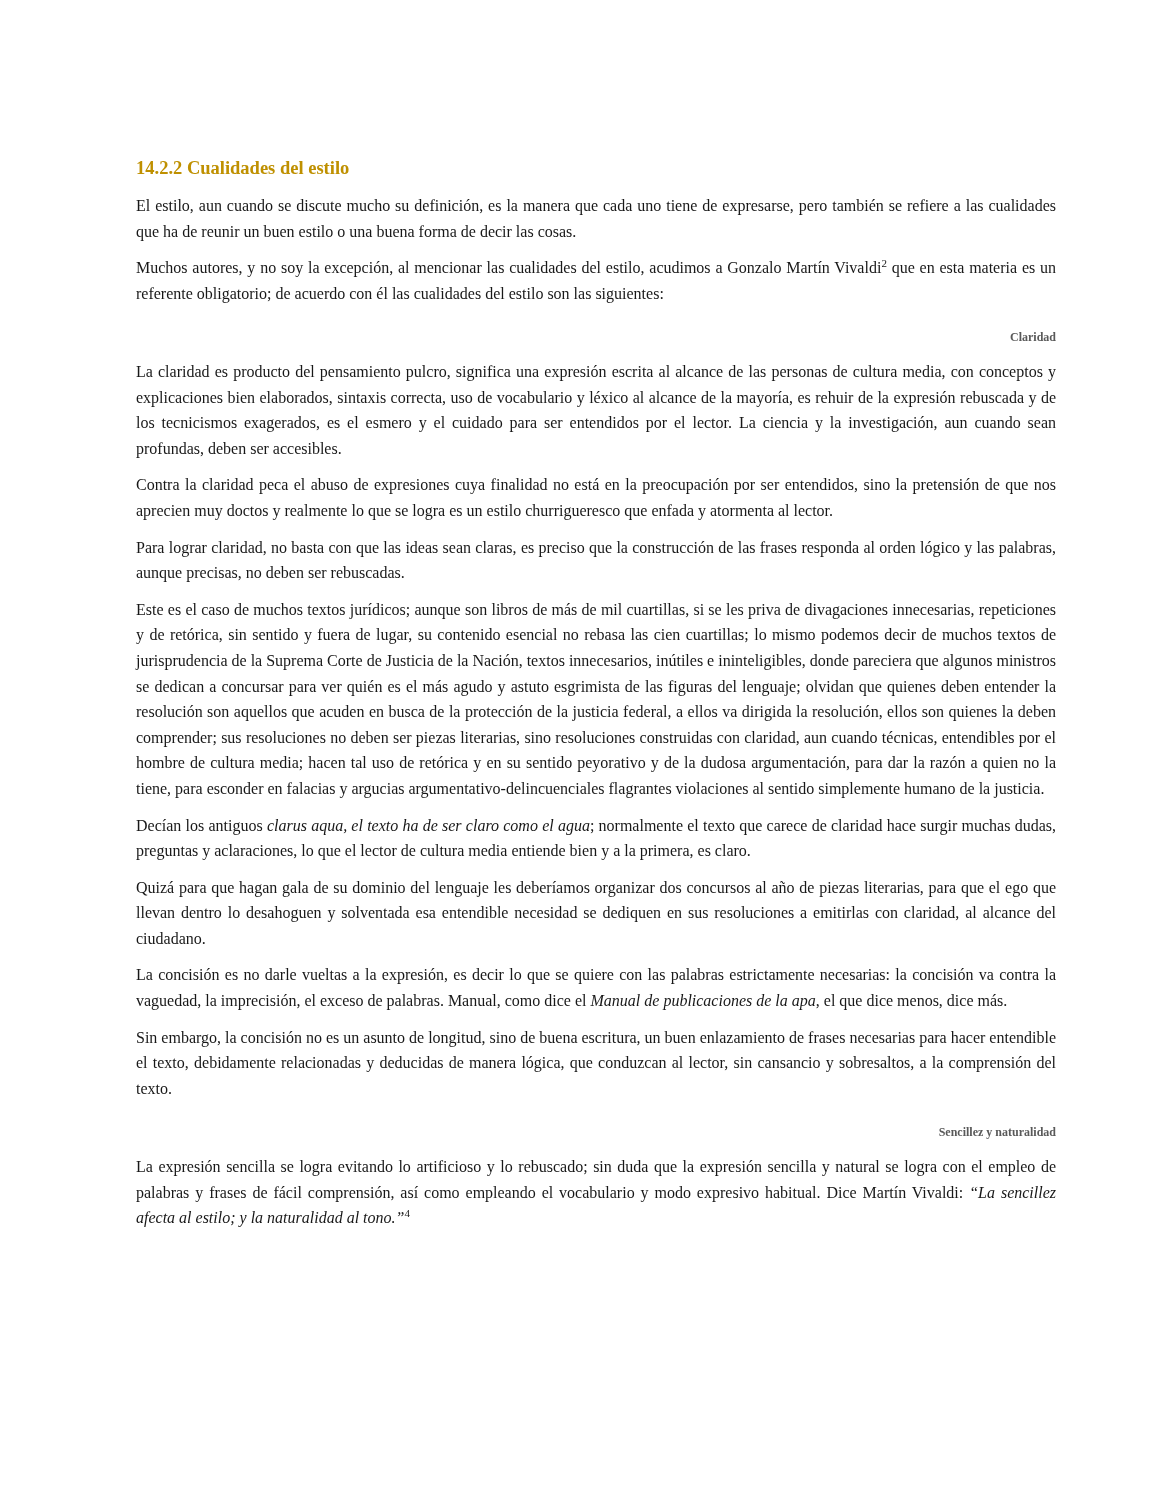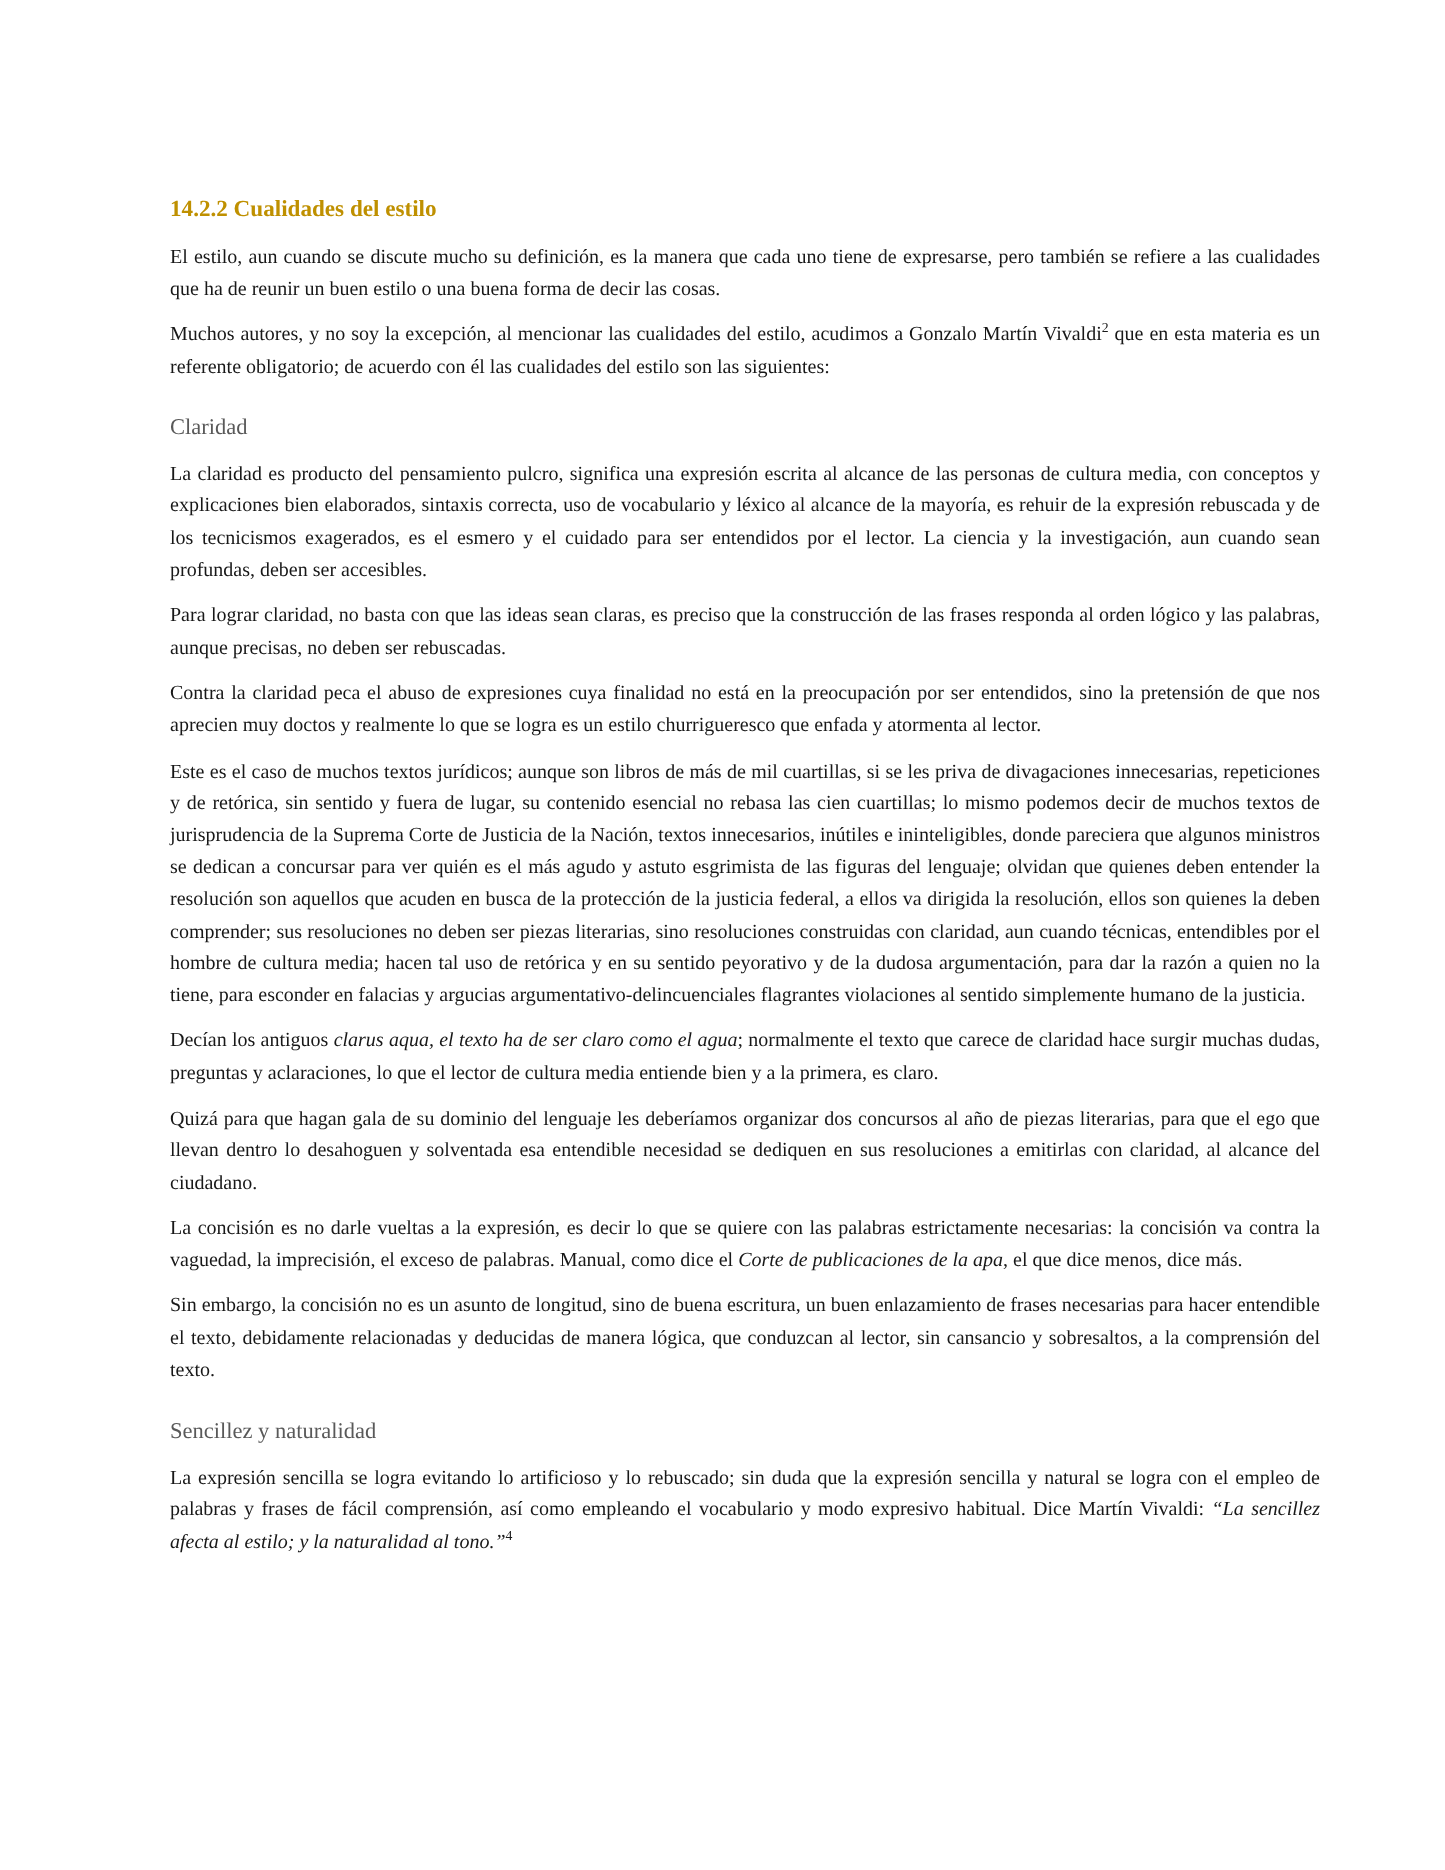--- a/index.html
+++ b/index.html
@@ -19,25 +19,26 @@
     color: #181818;
   }
   .doc-title {
     font-size: 18.5px;
     font-weight: bold;
     color: var(--title-color, #bf9000);
     margin: 0 0 13px 0;
     line-height: 1.3;
   }
   .section-heading {
-    font-size: 18px;
-    font-weight: normal;
+    font-size: 12px;
+    font-weight: bold;
     color: var(--heading-color, #595959);
     margin: 24px 0 13px 0;
     line-height: 1.3;
+    text-align: right;
   }
   .para {
     font-size: 16px;
     line-height: 1.6;
     text-align: justify;
     margin: 0 0 11px 0;
     color: var(--body-color, #181818);
   }
   .para sup {
     font-size: 11px;
@@ -50,23 +51,23 @@
 </head>
 <body style="background: rgb(255, 255, 255);">
 
 <div class="page">
   <h1 class="doc-title">14.2.2 Cualidades del estilo</h1>
   <div id="doc-body">
       <p class="para"><span>El estilo, aun cuando se discute mucho su definición, es la manera que cada uno tiene de expresarse, pero también se refiere a las cualidades que ha de reunir un buen estilo o una buena forma de decir las cosas.</span></p>
       <p class="para"><span>Muchos autores, y no soy la excepción, al mencionar las cualidades del estilo, acudimos a Gonzalo Martín Vivaldi</span><sup>2</sup><span> que en esta materia es un referente obligatorio; de acuerdo con él las cualidades del estilo son las siguientes:</span></p>
       <h2 class="section-heading">Claridad</h2>
       <p class="para"><span>La claridad es producto del pensamiento pulcro, significa una expresión escrita al alcance de las personas de cultura media, con conceptos y explicaciones bien elaborados, sintaxis correcta, uso de vocabulario y léxico al alcance de la mayoría, es rehuir de la expresión rebuscada y de los tecnicismos exagerados, es el esmero y el cuidado para ser entendidos por el lector. La ciencia y la investigación, aun cuando sean profundas, deben ser accesibles.</span></p>
+      <p class="para"><span>Contra la claridad peca el abuso de expresiones cuya finalidad no está en la preocupación por ser entendidos, sino la pretensión de que nos aprecien muy doctos y realmente lo que se logra es un estilo churrigueresco que enfada y atormenta al lector.</span></p>
       <p class="para"><span>Para lograr claridad, no basta con que las ideas sean claras, es preciso que la construcción de las frases responda al orden lógico y las palabras, aunque precisas, no deben ser rebuscadas.</span></p>
-      <p class="para"><span>Contra la claridad peca el abuso de expresiones cuya finalidad no está en la preocupación por ser entendidos, sino la pretensión de que nos aprecien muy doctos y realmente lo que se logra es un estilo churrigueresco que enfada y atormenta al lector.</span></p>
       <p class="para"><span>Este es el caso de muchos textos jurídicos; aunque son libros de más de mil cuartillas, si se les priva de divagaciones innecesarias, repeticiones y de retórica, sin sentido y fuera de lugar, su contenido esencial no rebasa las cien cuartillas; lo mismo podemos decir de muchos textos de jurisprudencia de la Suprema Corte de Justicia de la Nación, textos innecesarios, inútiles e ininteligibles, donde pareciera que algunos ministros se dedican a concursar para ver quién es el más agudo y astuto esgrimista de las figuras del lenguaje; olvidan que quienes deben entender la resolución son aquellos que acuden en busca de la protección de la justicia federal, a ellos va dirigida la resolución, ellos son quienes la deben comprender; sus resoluciones no deben ser piezas literarias, sino resoluciones construidas con claridad, aun cuando técnicas, entendibles por el hombre de cultura media; hacen tal uso de retórica y en su sentido peyorativo y de la dudosa argumentación, para dar la razón a quien no la tiene, para esconder en falacias y argucias argumentativo-delincuenciales flagrantes violaciones al sentido simplemente humano de la justicia.</span></p>
       <p class="para"><span>Decían los antiguos </span><span class="run-italic">clarus aqua, el texto ha de ser claro como el agua</span><span>; normalmente el texto que carece de claridad hace surgir muchas dudas, preguntas y aclaraciones, lo que el lector de cultura media entiende bien y a la primera, es claro.</span></p>
       <p class="para"><span>Quizá para que hagan gala de su dominio del lenguaje les deberíamos organizar dos concursos al año de piezas literarias, para que el ego que llevan dentro lo desahoguen y solventada esa entendible necesidad se dediquen en sus resoluciones a emitirlas con claridad, al alcance del ciudadano.</span></p>
-      <p class="para"><span>La concisión es no darle vueltas a la expresión, es decir lo que se quiere con las palabras estrictamente necesarias: la concisión va contra la vaguedad, la imprecisión, el exceso de palabras. Manual, como dice el </span><span class="run-italic">Corte de publicaciones de la apa</span><span>, el que dice menos, dice más.</span></p>
+      <p class="para"><span>La concisión es no darle vueltas a la expresión, es decir lo que se quiere con las palabras estrictamente necesarias: la concisión va contra la vaguedad, la imprecisión, el exceso de palabras. Manual, como dice el </span><span class="run-italic">Manual de publicaciones de la apa</span><span>, el que dice menos, dice más.</span></p>
       <p class="para"><span>Sin embargo, la concisión no es un asunto de longitud, sino de buena escritura, un buen enlazamiento de frases necesarias para hacer entendible el texto, debidamente relacionadas y deducidas de manera lógica, que conduzcan al lector, sin cansancio y sobresaltos, a la comprensión del texto.</span></p>
       <h2 class="section-heading">Sencillez y naturalidad</h2>
       <p class="para"><span>La expresión sencilla se logra evitando lo artificioso y lo rebuscado; sin duda que la expresión sencilla y natural se logra con el empleo de palabras y frases de fácil comprensión, así como empleando el vocabulario y modo expresivo habitual. Dice Martín Vivaldi: </span><span class="run-italic">“La sencillez afecta al estilo; y la naturalidad al tono.”</span><sup>4</sup></p>
     </div>
 </div>
 
 </body></html>

